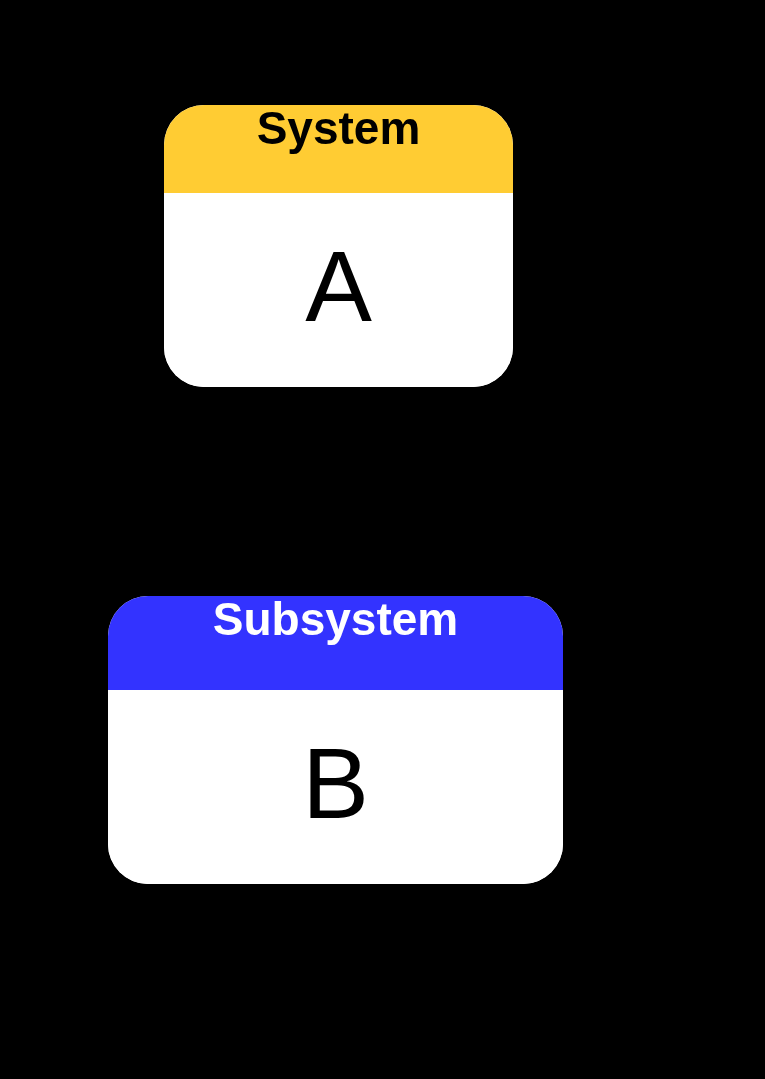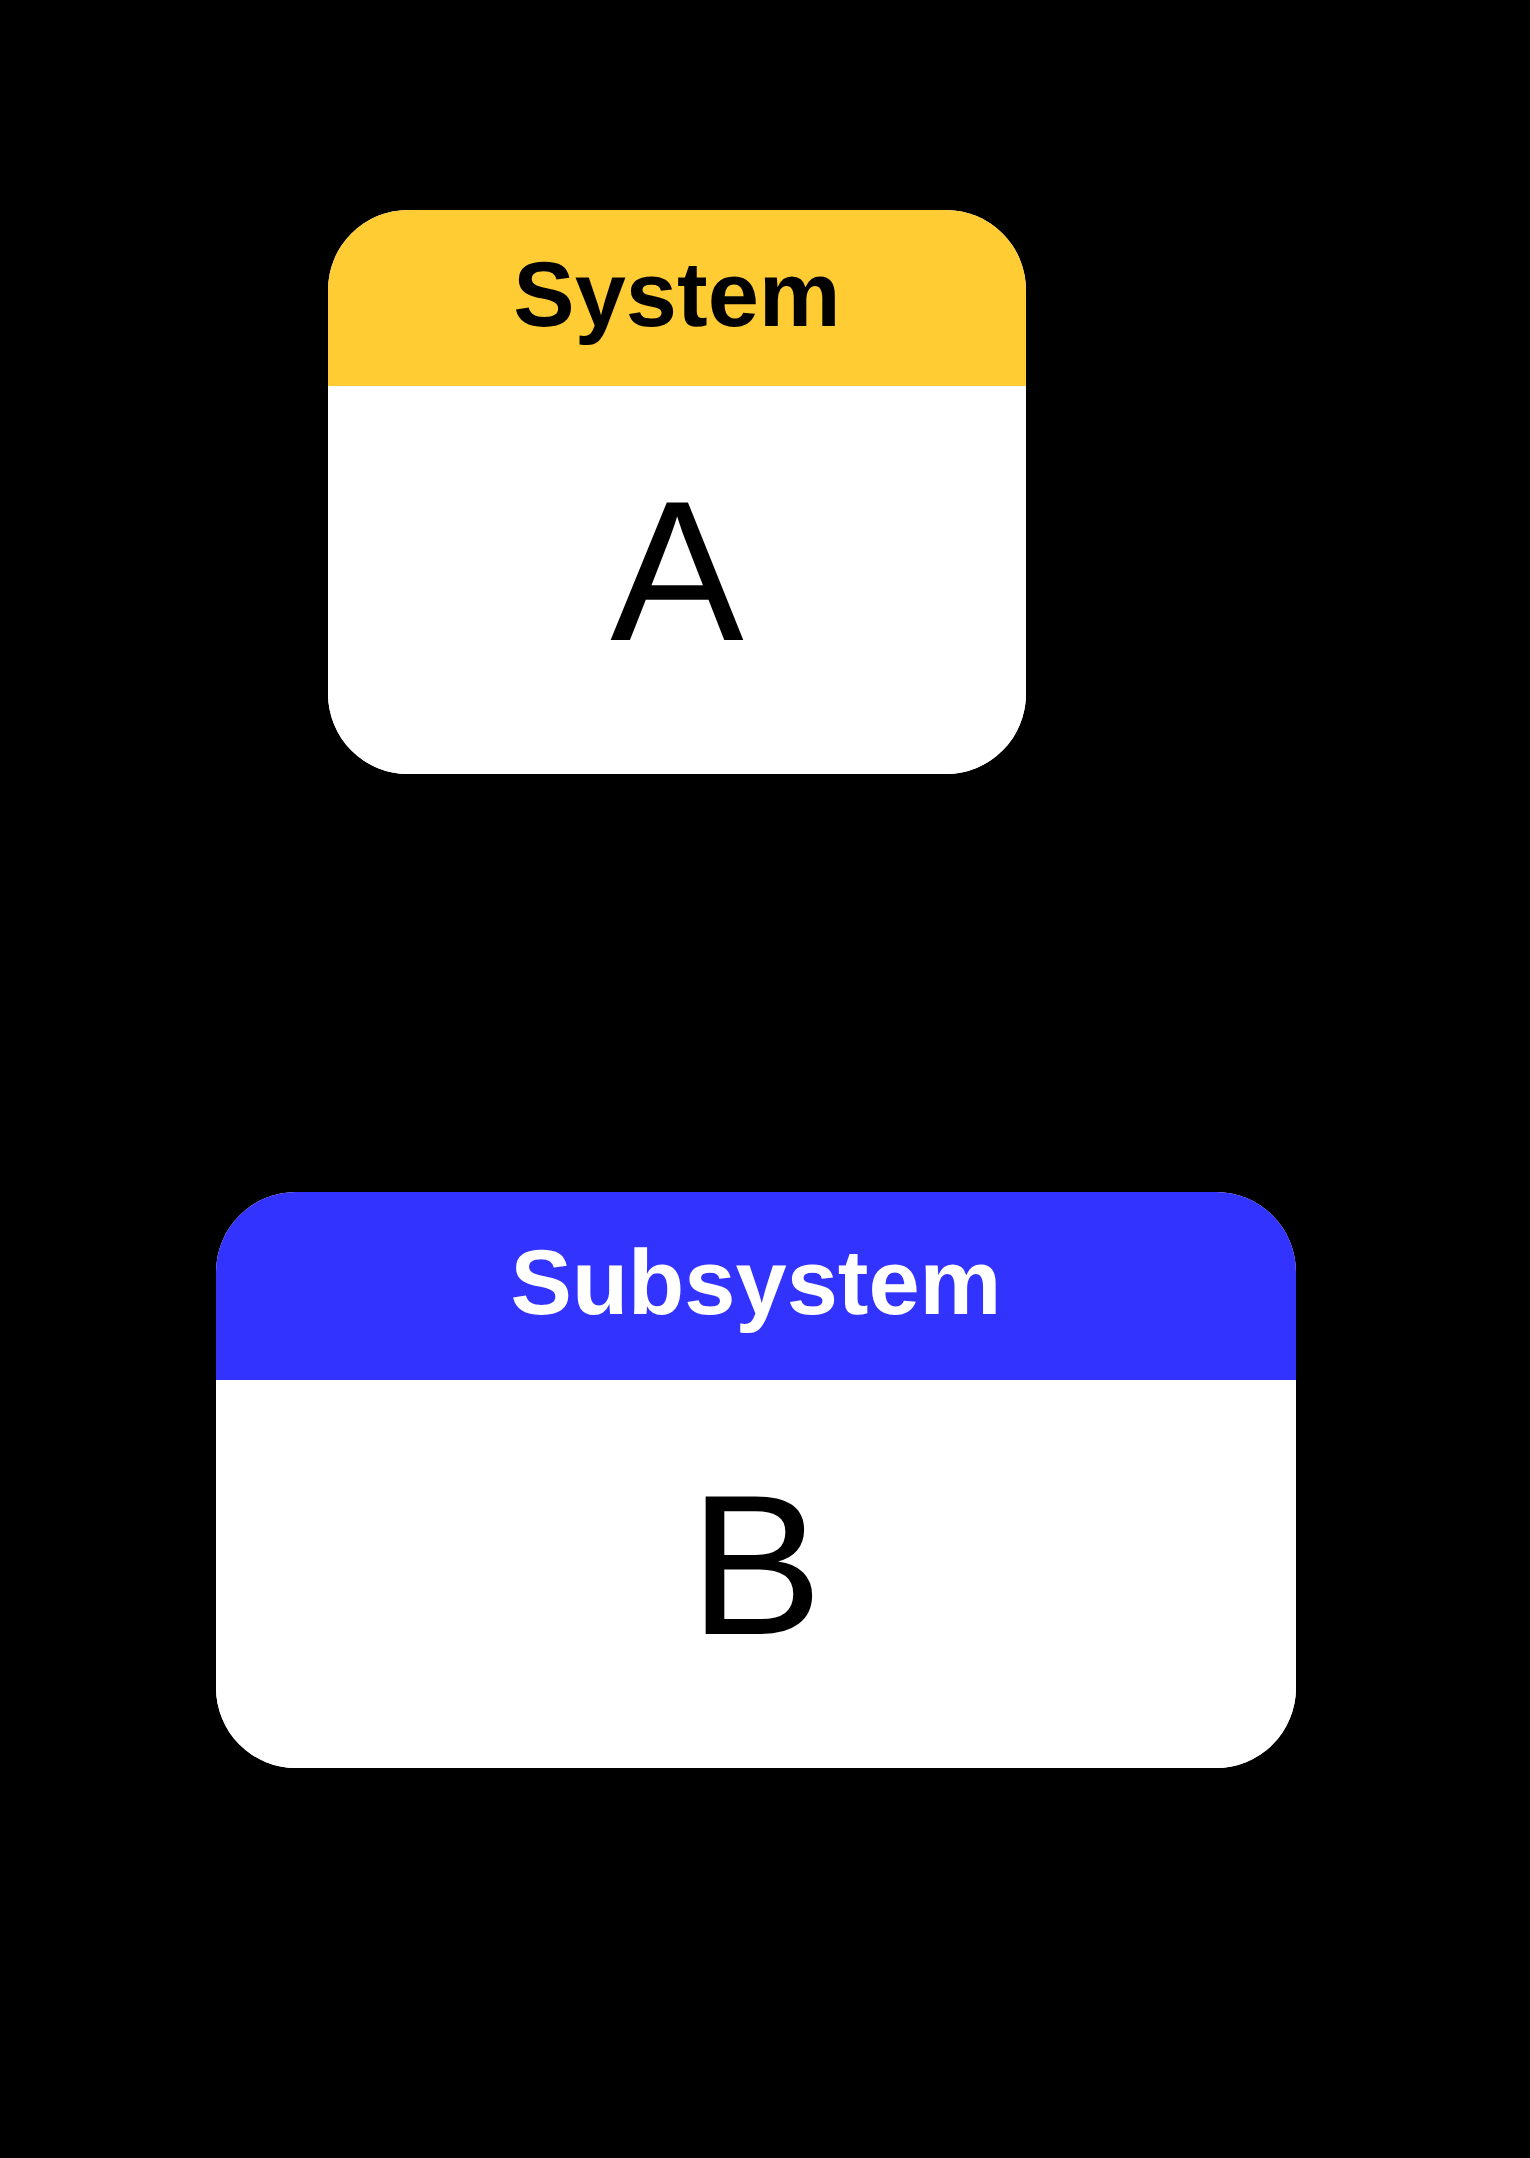--- a/index.html
+++ b/index.html
@@ -32,21 +32,21 @@
     background: #FFFFFF;
     border-radius: 40px;
     overflow: hidden;
     display: flex;
     flex-direction: column;
   }
 
   .node-header {
     flex: 0 0 auto;
     display: flex;
-    align-items: center;
+    align-items: flex-start;
     justify-content: center;
     box-sizing: border-box;
   }
 
   .node-title {
     font-weight: bold;
     letter-spacing: 0px;
     white-space: nowrap;
     line-height: 1;
   }
@@ -87,21 +87,21 @@
     padding-bottom: 8px;
   }
   #node-system .node-label {
     font-size: 100px;
   }
 
   
   #node-subsystem {
     left: 108px;
     top: 596px;
-    width: 540px;
+    width: 455px;
     height: 288px;
   }
   #node-subsystem .node-header {
     height: 94px;
     background: #3333FF;
   }
   #node-subsystem .node-title {
     color: #FFFFFF;
     font-size: 46px;
     padding-bottom: 4px;

